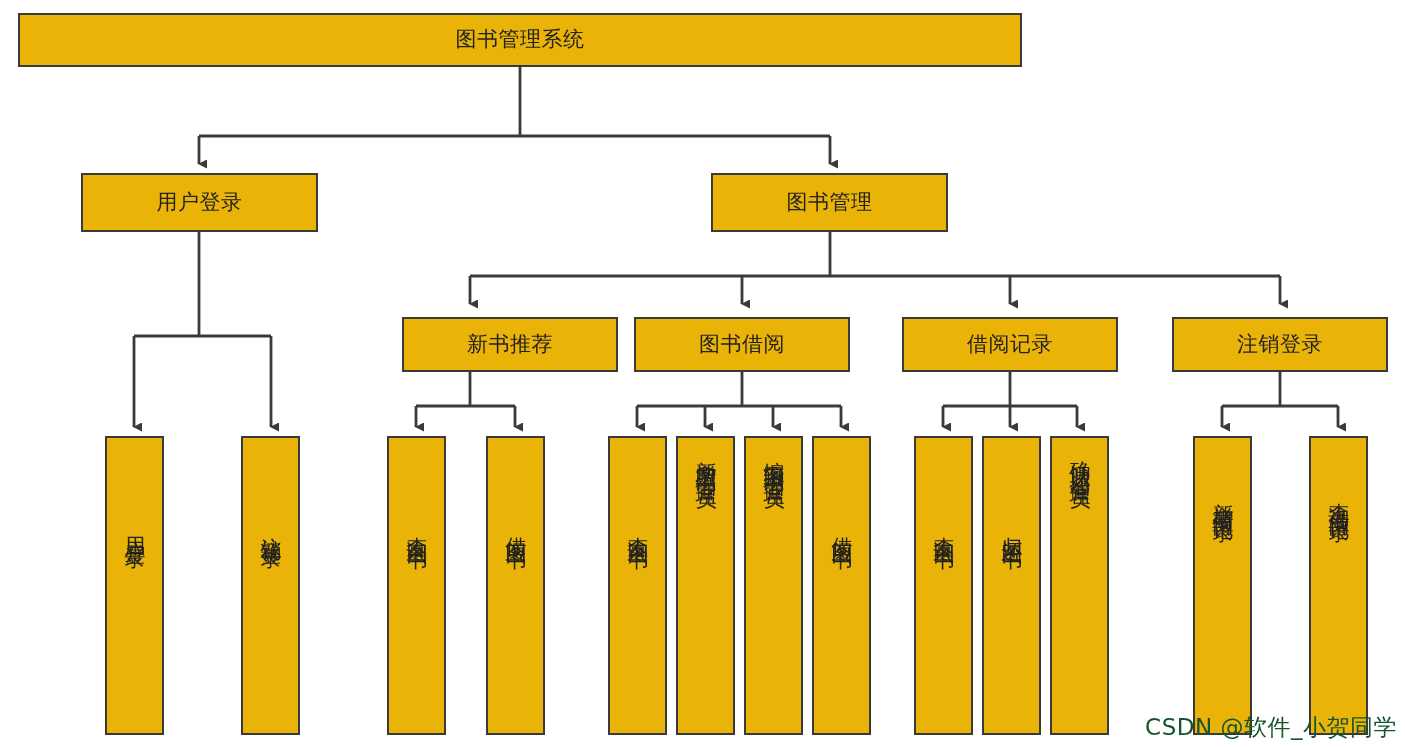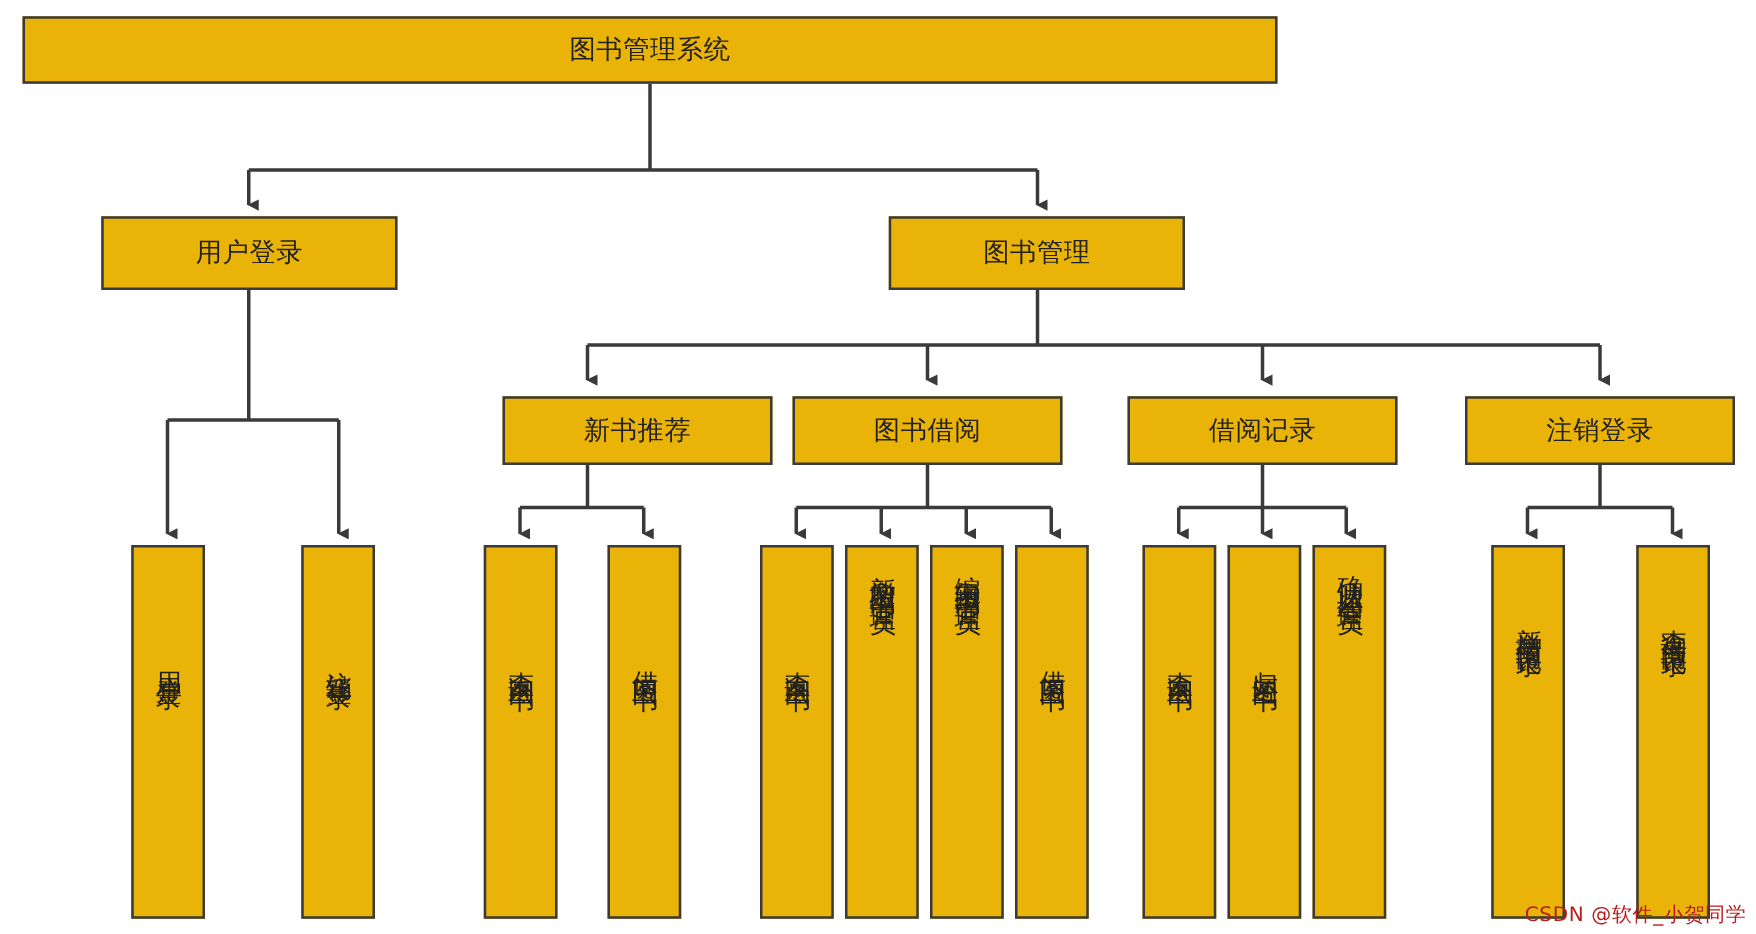--- a/index.html
+++ b/index.html
@@ -60,22 +60,22 @@
     writing-mode: vertical-rl;
     text-orientation: upright;
     letter-spacing: 4px;
     font-size: 21px;
     line-height: 1;
   }
   #watermark {
     position: absolute;
     right: 8px;
     bottom: 4px;
-    color: #b91c1c;
-    font-size: 16px;
+    color: #14532d;
+    font-size: 23px;
     letter-spacing: 0.5px;
     white-space: nowrap;
     pointer-events: none;
     user-select: none;
   }
 </style>
 </head>
 <body>
 
 <div id="diagram-root">

